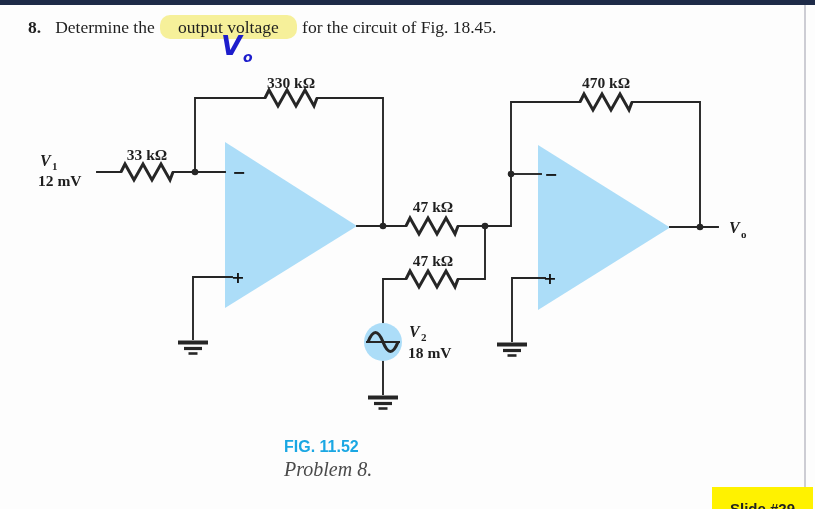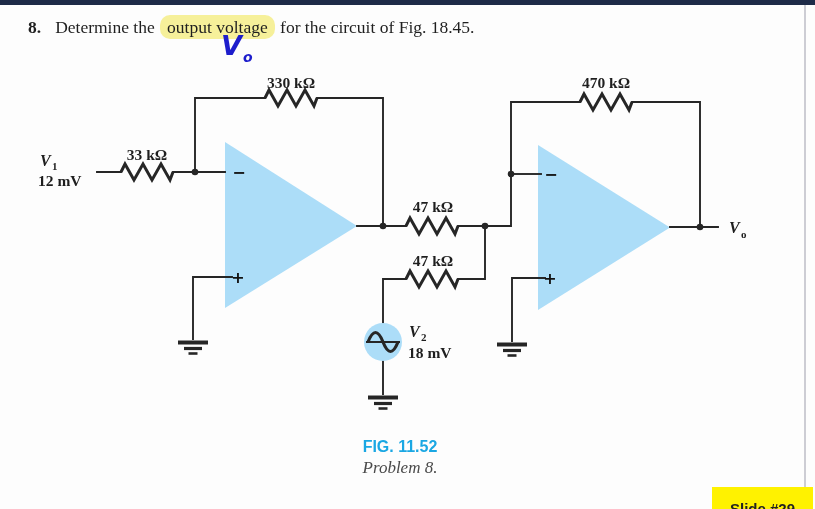--- a/index.html
+++ b/index.html
@@ -10,41 +10,41 @@
   }
   *{margin:0;padding:0;box-sizing:border-box;}
   html,body{width:815px;height:509px;}
   body{position:relative;background:var(--page-bg);overflow:hidden;
        font-family:"Liberation Serif",serif;color:var(--text-dark);}
   .top-bar{position:absolute;left:0;top:0;width:815px;height:5px;background:var(--top-bar);}
   .right-border{position:absolute;left:804px;top:5px;width:2px;height:504px;background:var(--border-gray);}
   .title-row{position:absolute;left:28px;top:14px;width:740px;font-size:17.5px;line-height:26px;
              white-space:nowrap;}
   .title-num{font-weight:bold;margin-right:14px;}
-  .hl{background:var(--highlight-yellow);border-radius:10px;padding:2px 7px;margin:0 1px;}
+  .hl{background:var(--highlight-yellow);border-radius:10px;padding:2px 18px;margin:0 1px;}
   .vo-note{position:absolute;left:221px;top:30px;color:var(--annotation-blue);
            font-family:"DejaVu Sans",sans-serif;font-style:italic;font-weight:bold;}
   .vo-note .v{font-size:27px;}
   .vo-note .sub{font-size:14px;vertical-align:-7px;margin-left:1px;}
   svg{position:absolute;left:0;top:0;}
   .wire{stroke:var(--wire);stroke-width:1.9;fill:none;stroke-linecap:square;}
   .zig{stroke:var(--wire);stroke-width:3;fill:none;stroke-linejoin:miter;}
   .dot{fill:var(--wire);}
   .gnd{stroke:var(--wire);fill:none;}
   .tri{fill:var(--opamp-fill);}
   .srcc{fill:var(--opamp-fill);}
   .sine{stroke:var(--wire);fill:none;}
   .lbl{font-family:"Liberation Serif",serif;font-size:15.5px;font-weight:600;fill:var(--text-dark);}
   .lbl-it{font-family:"Liberation Serif",serif;font-size:16px;font-style:italic;font-weight:600;fill:var(--text-dark);}
   .lbl-sub{font-family:"Liberation Serif",serif;font-size:11px;font-weight:600;fill:var(--text-dark);}
   .pm{font-family:"DejaVu Sans",sans-serif;font-size:16px;font-weight:bold;fill:#111;}
-  .caption{position:absolute;left:300px;top:438px;width:200px;text-align:center;}
+  .caption{position:absolute;left:284px;top:438px;width:200px;}
   .caption .fig{color:var(--accent-blue);font-family:"Liberation Sans",sans-serif;
                 font-weight:bold;font-size:16px;}
-  .caption .prob{color:var(--caption-gray);font-style:italic;font-size:17px;margin-top:2px;}
+  .caption .prob{color:var(--caption-gray);font-style:italic;font-size:20px;margin-top:2px;}
   .badge{position:absolute;left:712px;top:487px;width:101px;height:22px;
          background:var(--badge-yellow);overflow:hidden;}
   .badge span{display:block;margin-top:13px;text-align:center;color:#222;
               font-family:"Liberation Sans",sans-serif;font-weight:bold;font-size:15px;}
 </style>
 </head>
 <body>
 
 <div class="top-bar"></div>
 <div class="right-border"></div>

